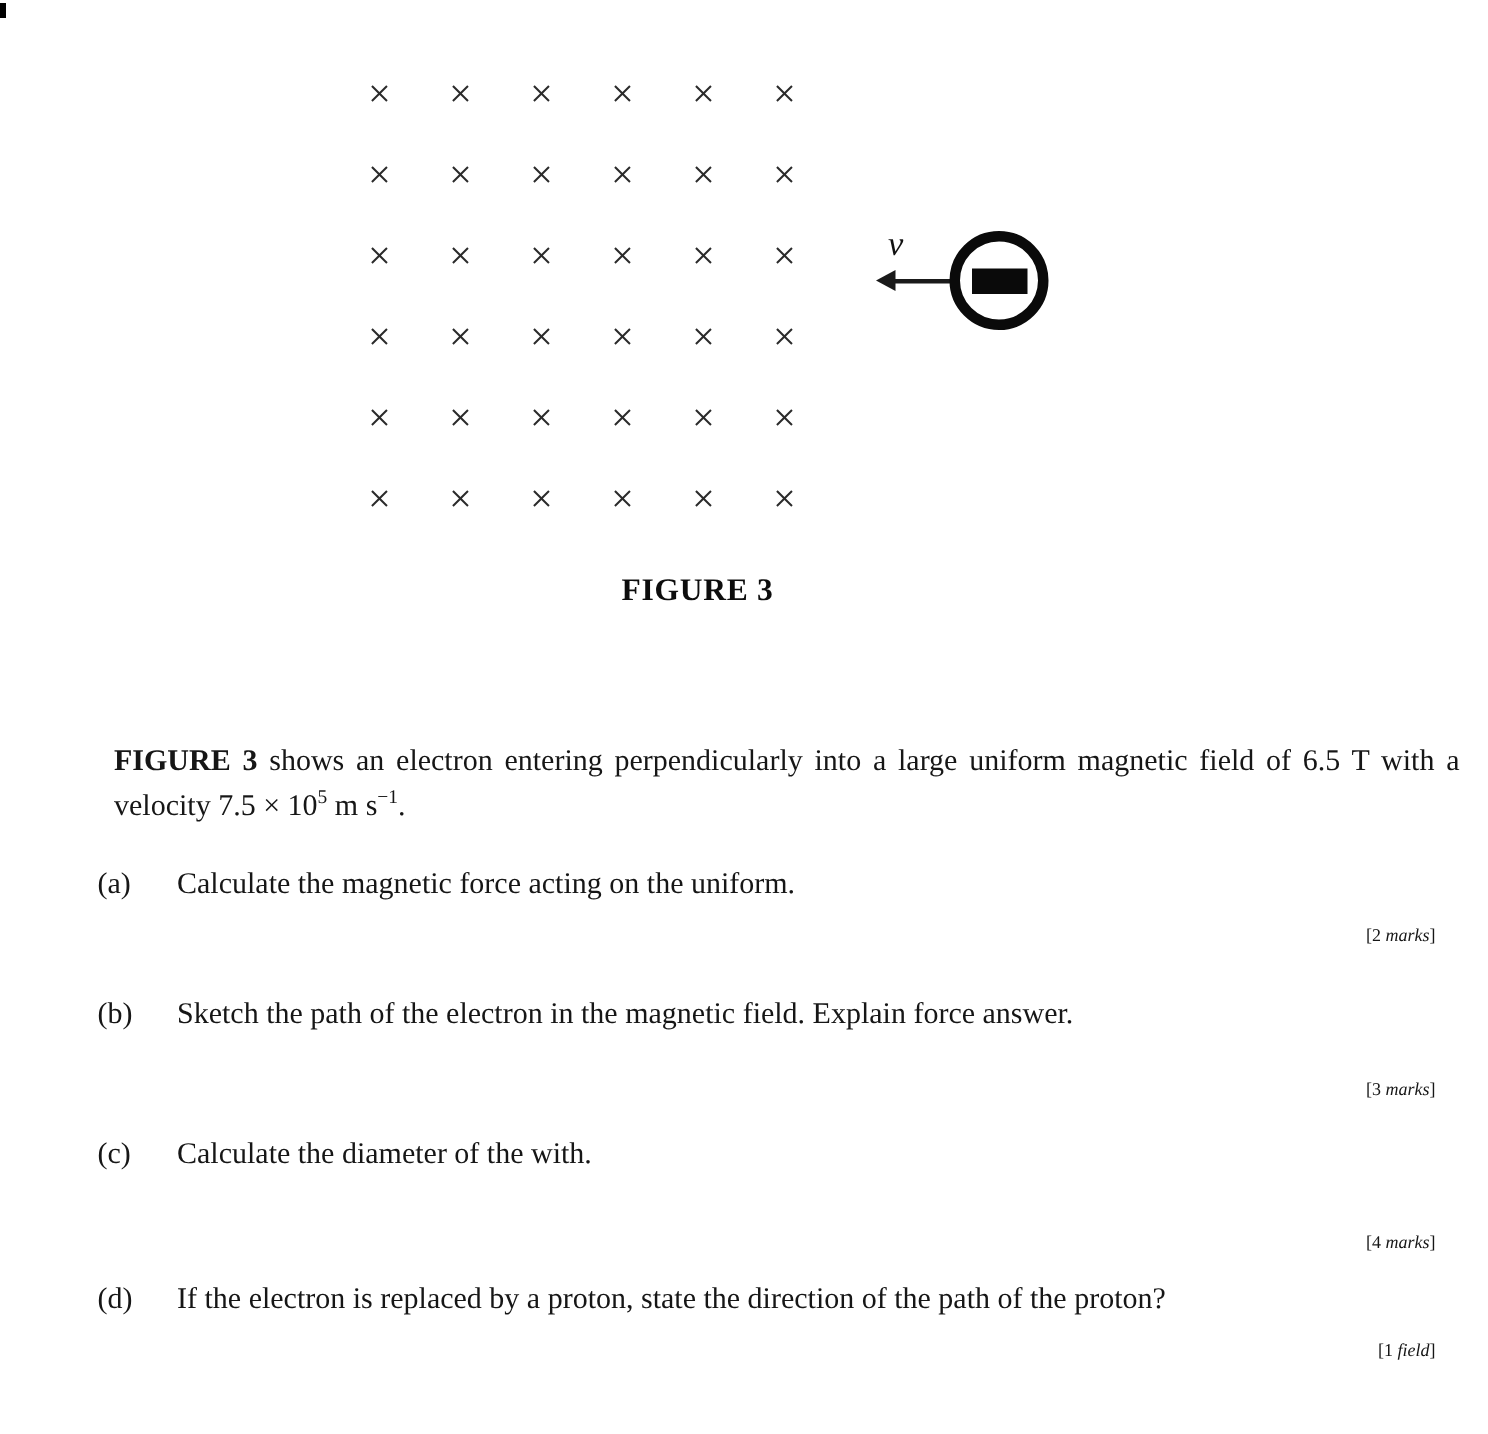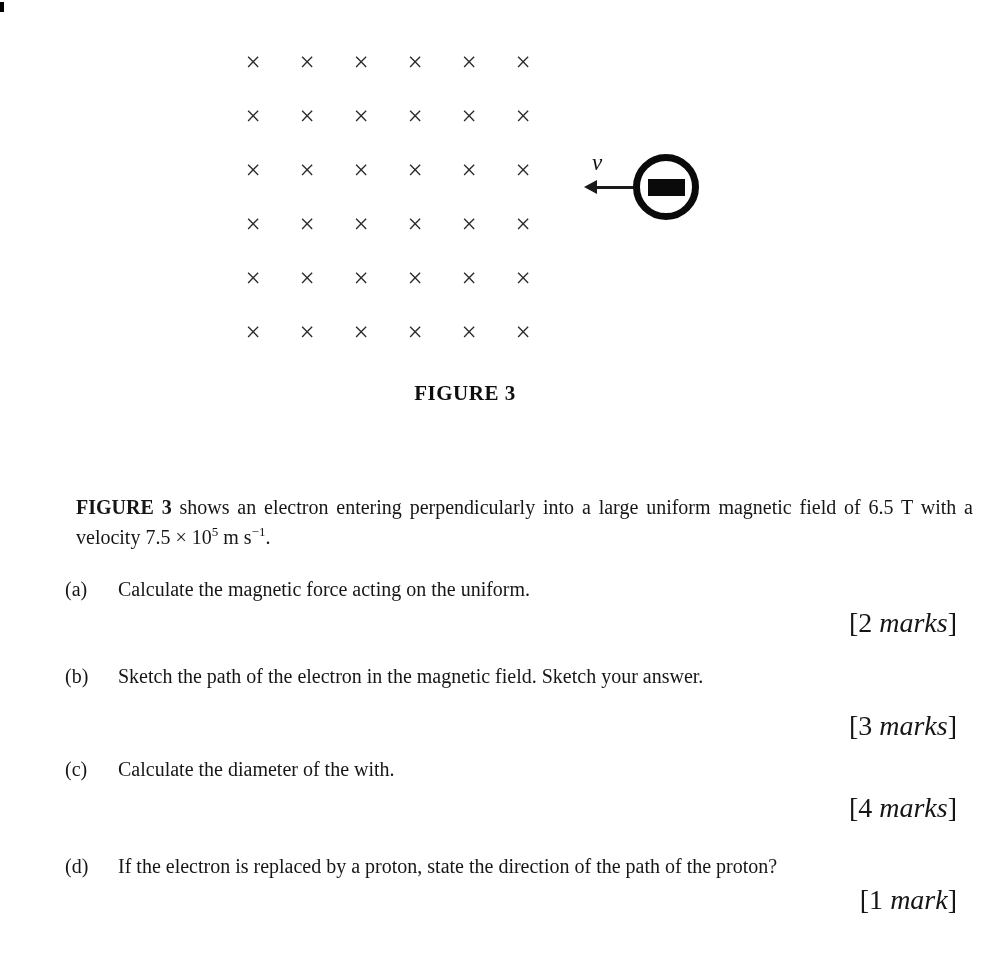--- a/index.html
+++ b/index.html
@@ -114,31 +114,31 @@
     flex-shrink: 0;
     padding-left: 5px;
     box-sizing: border-box;
   }
   .q-text { flex: 1; }
   .marks-line {
     position: absolute;
     left: 60px;
     width: 897px;
     text-align: right;
-    font-size: 28px;
+    font-size: 12px;
     line-height: 24px;
     color: #161616;
   }
   .marks-line .marks-word { font-style: italic; }
   .q-a { top: 577px; }
   .m-a { top: 611px; }
   .q-b { top: 664px; }
   .m-b { top: 714px; }
   .q-c { top: 757px; }
-  .m-c { top: 796px; }
+  .m-c { top: 816px; }
   .q-d { top: 854px; }
   .m-d { top: 888px; }
   .bold { font-weight: bold; }
 </style>
 </head>
 <body>
 
 <div class="page">
 
   <div class="corner-artifact"></div>
@@ -193,29 +193,29 @@
   <p class="intro"><span class="bold">FIGURE 3</span><span> shows an electron entering perpendicularly into a large uniform magnetic field of 6.5 T with a velocity 7.5 × 10</span><sup>5</sup><span> m s</span><sup>−1</sup><span>.</span></p>
 
   <div class="question q-a">
     <span class="q-label">(a)</span>
     <span class="q-text">Calculate the magnetic force acting on the uniform.</span>
   </div>
   <div class="marks-line m-a"><span>[2 </span><span class="marks-word">marks</span><span>]</span></div>
 
   <div class="question q-b">
     <span class="q-label">(b)</span>
-    <span class="q-text">Sketch the path of the electron in the magnetic field. Sketch your answer.</span>
+    <span class="q-text">Sketch the path of the electron in the magnetic field. Explain force answer.</span>
   </div>
   <div class="marks-line m-b"><span>[3 </span><span class="marks-word">marks</span><span>]</span></div>
 
   <div class="question q-c">
     <span class="q-label">(c)</span>
     <span class="q-text">Calculate the diameter of the with.</span>
   </div>
   <div class="marks-line m-c"><span>[4 </span><span class="marks-word">marks</span><span>]</span></div>
 
   <div class="question q-d">
     <span class="q-label">(d)</span>
     <span class="q-text">If the electron is replaced by a proton, state the direction of the path of the proton?</span>
   </div>
-  <div class="marks-line m-d"><span>[1 </span><span class="marks-word">mark</span><span>]</span></div>
+  <div class="marks-line m-d"><span>[1 </span><span class="marks-word">field</span><span>]</span></div>
 
 </div>
 
 </body></html>

